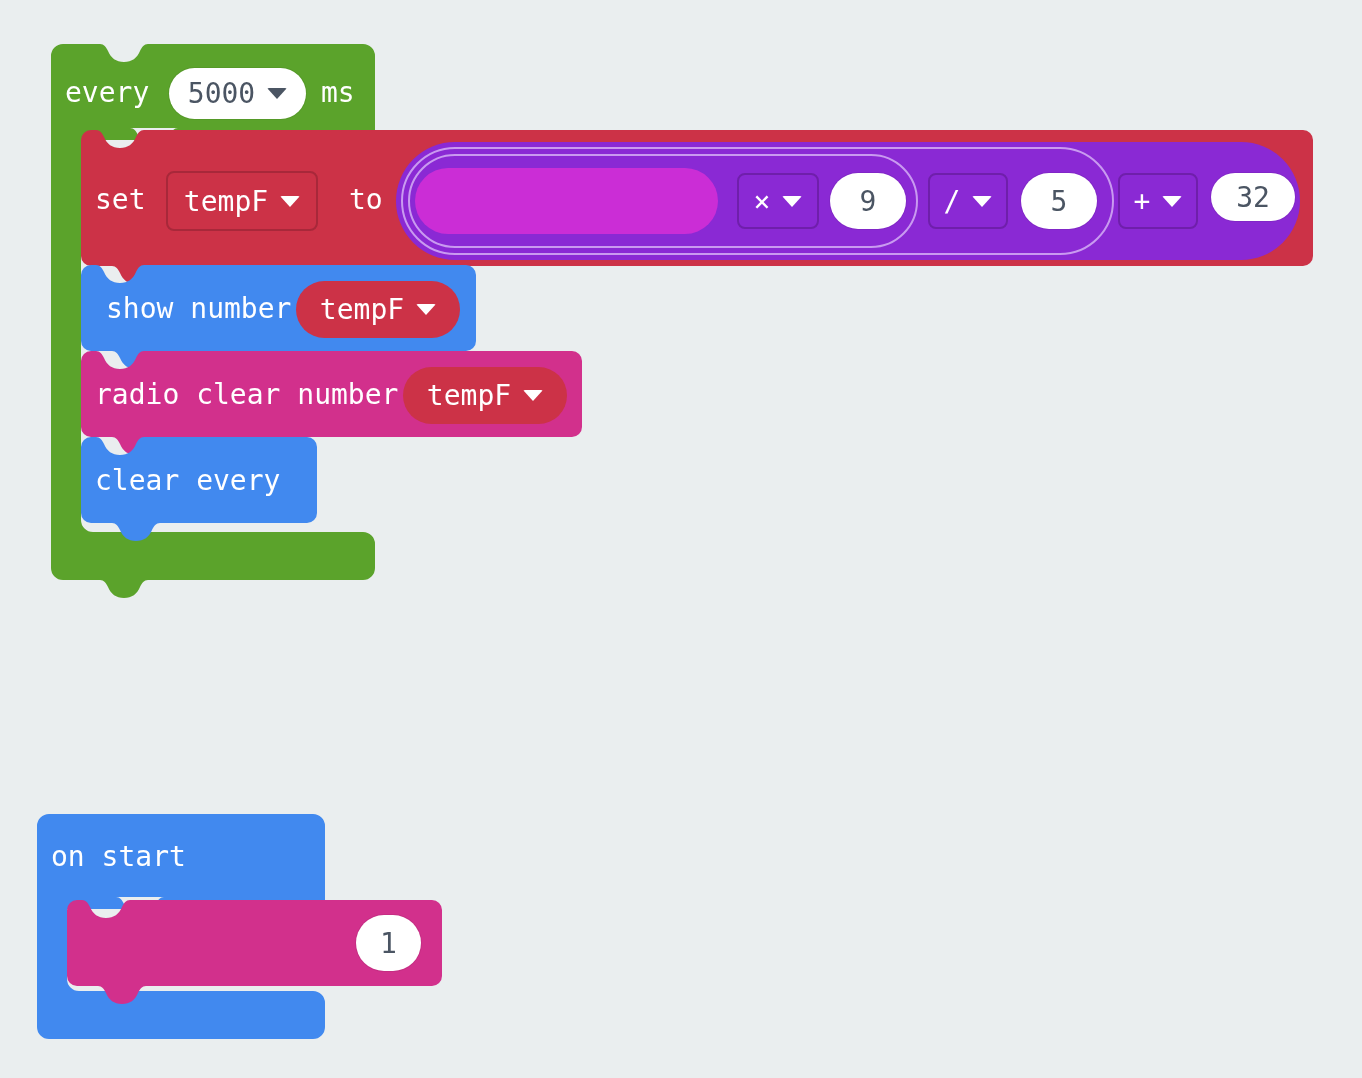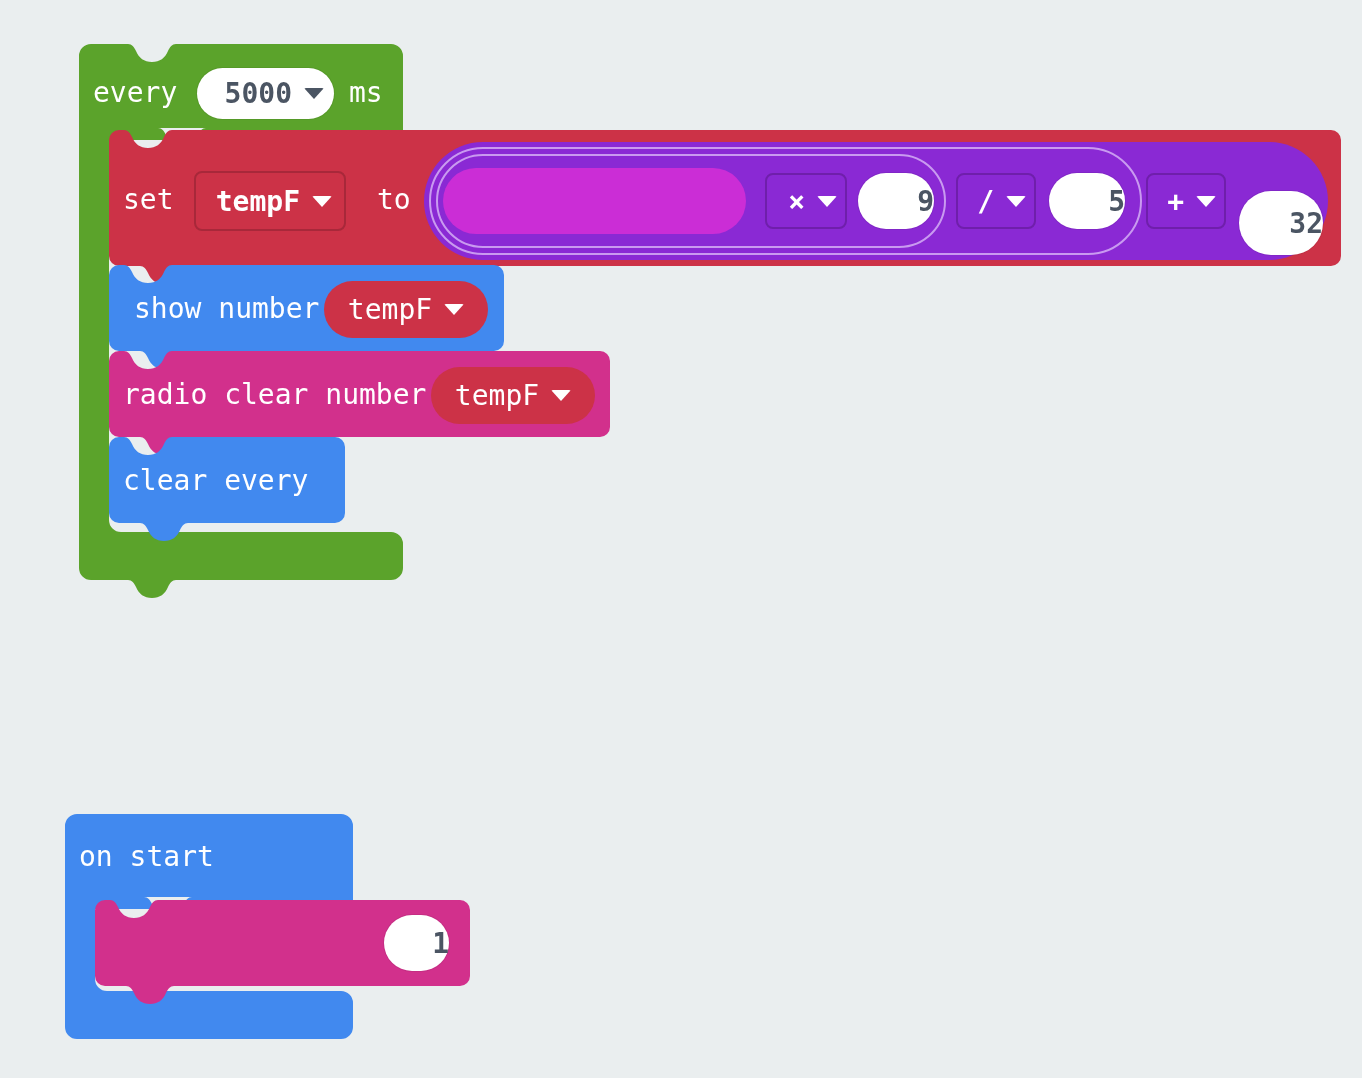--- a/index.html
+++ b/index.html
@@ -59,37 +59,35 @@
     background-image:
       repeating-linear-gradient(to right,
         #eaeeef 0px, #eaeeef 69px, transparent 69px, transparent 81px);
     background-size: 81px 81px;
     background-position: 5px 0px;
   }
 
   .block-layer {
     position: absolute;
     inset: 0;
-    margin-left: 28px;
   }
 
   
   svg { display: block; overflow: visible; }
   .svgwrap { position: absolute; }
 
   
   .field {
     position: absolute;
     display: flex;
     align-items: center;
-    justify-content: flex-end;
+    justify-content: center;
     box-sizing: border-box;
     white-space: nowrap;
     user-select: none;
-    font-weight: bold;
   }
   .field-white {
     background: #ffffff;
     color: #4b5563;
     border-radius: 999px;
     font-size: 28px;
     box-shadow: 0 0 0 1px rgba(0,0,0,0.06);
   }
   .field-dropdown-outline {
     border-radius: 8px;
@@ -238,21 +236,21 @@
 
     <div class="field field-white" style="left:1021px; top:173px; width:76px; height:56px;">
       <span>5</span>
     </div>
 
     <div class="field field-dropdown-outline" style="left:1118px; top:173px; width:80px; height:56px; border:2px solid #6f1fab; background:#8a29d4; padding:0 8px;">
       <span>+</span>
       <span class="caret caret-white"></span>
     </div>
 
-    <div class="field field-white" style="left:1211px; top:191px; width:84px; height:64px;">
+    <div class="field field-white" style="left:1211px; top:173px; width:84px; height:48px;">
       <span>32</span>
     </div>
 
     <div class="svgwrap" style="left:0px; top:0px;">
       <svg width="1362" height="420" viewBox="0 0 1362 420">
         <path d="
           M 81,275
           A 10,10 0 0 1 91,265
           L 96,265
           c 4,0 6,3 8,7

